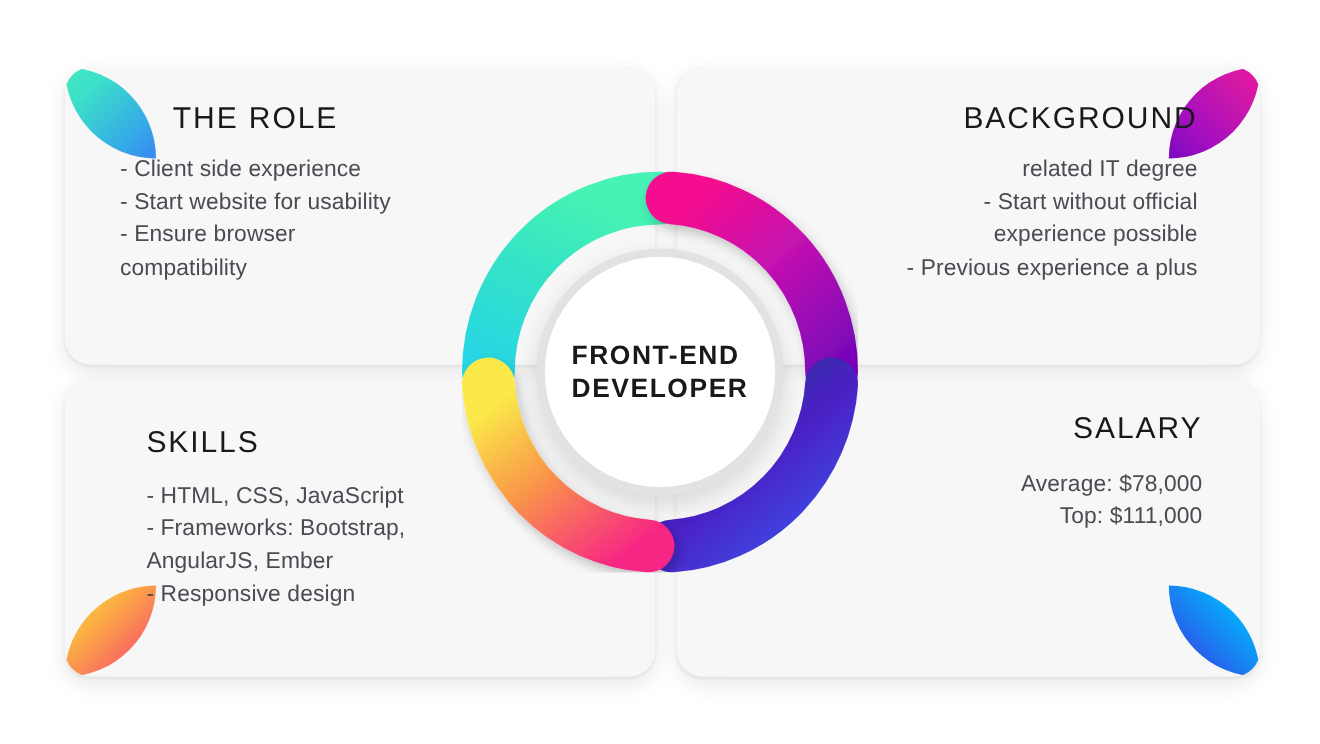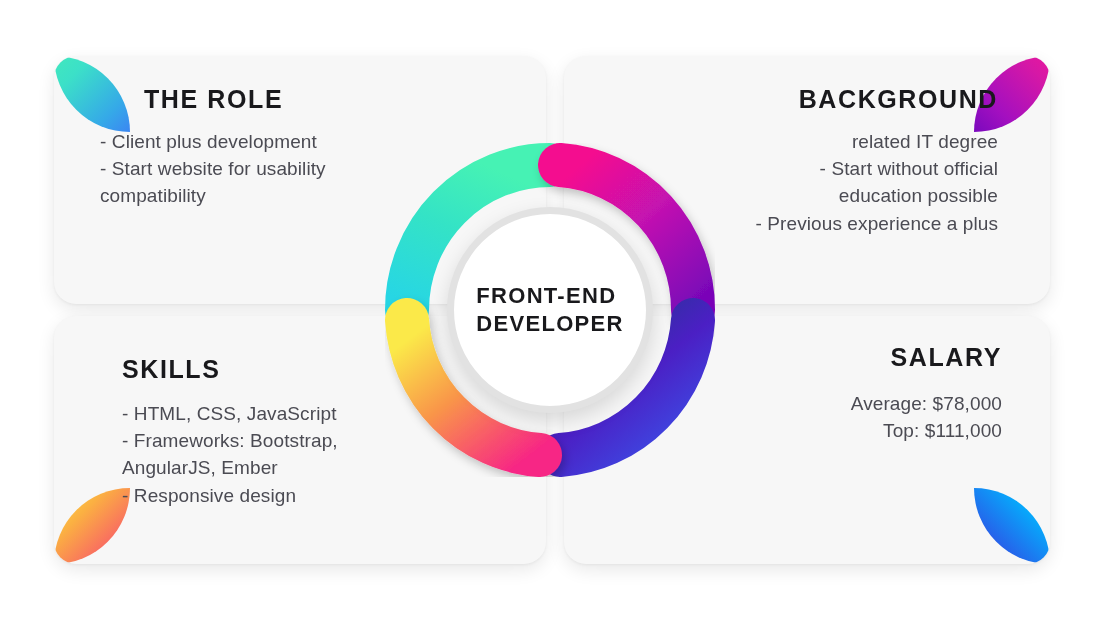--- a/index.html
+++ b/index.html
@@ -61,21 +61,21 @@
     background: linear-gradient(225deg, #00c2ff 0%, #07a8fb 30%, #2a5ae8 75%, #4a1fdc 100%);
   }
 
   
   .card-body {
     position: absolute;
     box-sizing: border-box;
   }
   .card-title {
     font-size: 25px;
-    font-weight: bold;
+    font-weight: normal;
     color: #19191c;
     letter-spacing: 1.6px;
     margin: 0 0 14px 0;
     line-height: 1.1;
   }
   .card-lines {
     margin: 0;
     padding: 0;
     list-style: none;
   }
@@ -140,35 +140,36 @@
 </head>
 <body>
 
 <div class="stage">
 
   <div class="card card-tl">
     <div class="leaf leaf-tl"></div>
     <div class="card-body body-tl">
       <h2 class="card-title">THE ROLE</h2>
       <ul class="card-lines">
-        <li>- Client plus development</li>
+        <li>- Client side experience</li>
         <li>- Start website for usability</li>
+        <li>- Ensure browser</li>
         <li>compatibility</li>
       </ul>
     </div>
   </div>
 
   <div class="card card-tr">
     <div class="leaf leaf-tr"></div>
     <div class="card-body body-tr">
       <h2 class="card-title">BACKGROUND</h2>
       <ul class="card-lines">
         <li>related IT degree</li>
         <li>- Start without official</li>
-        <li>education possible</li>
+        <li>experience possible</li>
         <li>- Previous experience a plus</li>
       </ul>
     </div>
   </div>
 
   <div class="card card-bl">
     <div class="leaf leaf-bl"></div>
     <div class="card-body body-bl">
       <h2 class="card-title">SKILLS</h2>
       <ul class="card-lines">

